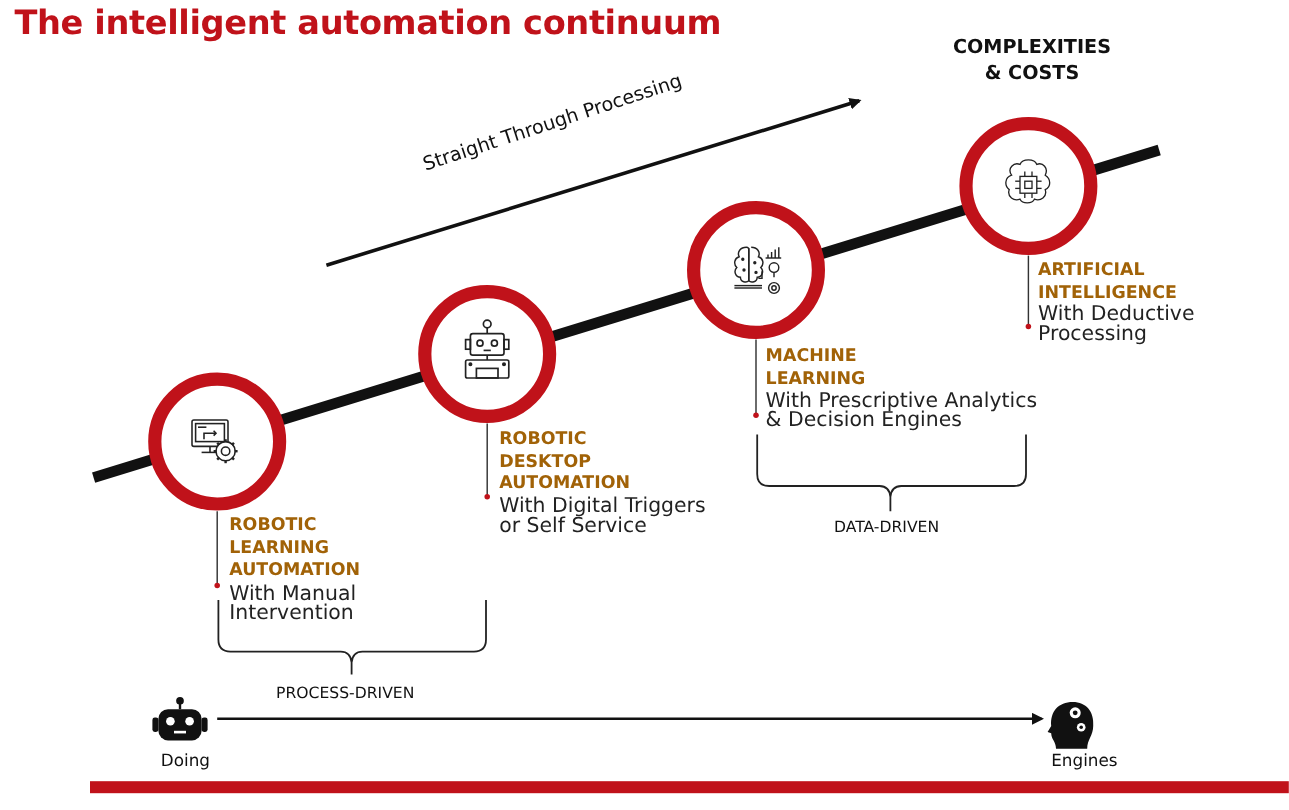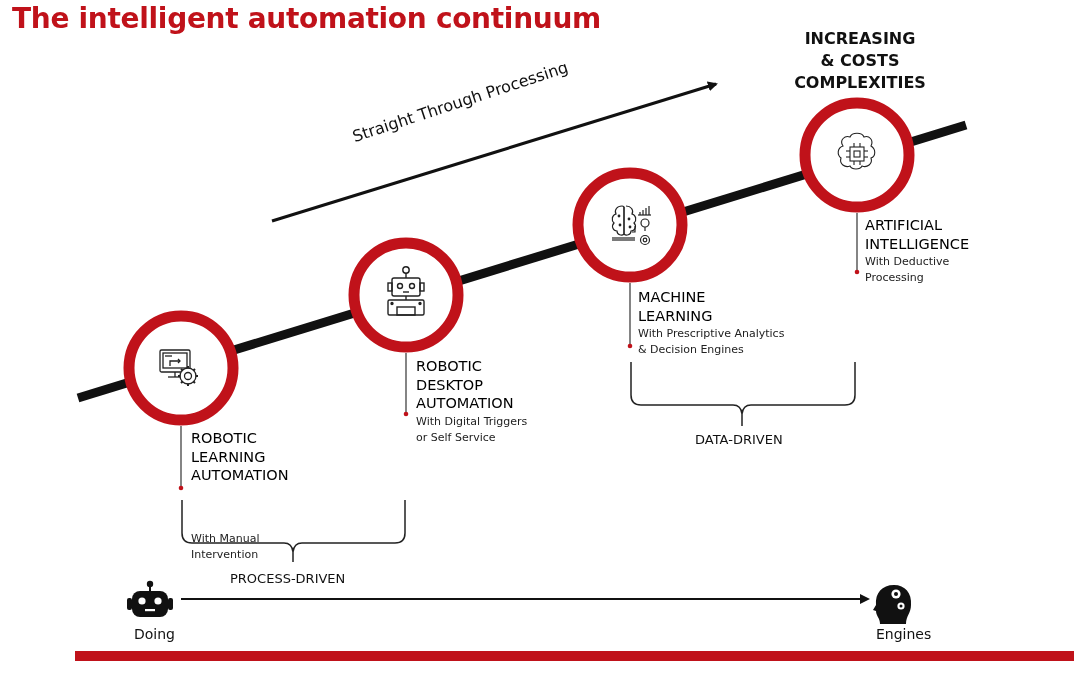--- a/index.html
+++ b/index.html
@@ -1,35 +1,34 @@
 <!DOCTYPE html>
 <html><head>
 <meta charset="utf-8">
 <style>
   html, body { margin:0; padding:0; background:#ffffff; }
   body { width:1074px; height:675px; position:relative; overflow:hidden; font-family:"DejaVu Sans", sans-serif; color:#111; }
   .title { position:absolute; left:12px; top:2px; font-size:28px; font-weight:bold; color:#c0121a; letter-spacing:-0.3px; white-space:nowrap; font-family:"DejaVu Sans", sans-serif; }
   .corner-label { position:absolute; left:780px; top:28px; width:160px; text-align:center; font-size:16px; font-weight:bold; line-height:22px; color:#111; }
   svg.canvas { position:absolute; left:0; top:0; }
-  .step-title { position:absolute; font-size:14.5px; font-weight:normal; line-height:18.5px; color:#000000; white-space:nowrap; }
-  .step-sub { position:absolute; font-size:11px; line-height:16px; color:#222; white-space:nowrap; }
+  .step-title { position:absolute; font-size:14.5px; font-weight:bold; line-height:18.5px; color:#a16207; white-space:nowrap; }
+  .step-sub { position:absolute; font-size:17px; line-height:16px; color:#222; white-space:nowrap; }
   .group-label { position:absolute; font-size:13px; font-weight:normal; color:#111; white-space:nowrap; }
   .small-label { position:absolute; font-size:14px; color:#111; white-space:nowrap; }
   .stp-label { position:absolute; left:350px; top:128px; font-size:16px; color:#111; transform-origin:0 0; transform:rotate(-18.2deg); white-space:nowrap; }
   .red-bar { position:absolute; left:75px; top:651px; width:999px; height:10px; background:#c0121a; }
 </style>
 </head>
 <body>
 
 <div class="title">The intelligent automation continuum</div>
 
 <div class="corner-label">
-  <div>INCREASING</div>
+  <div>COMPLEXITIES</div>
   <div>&amp; COSTS</div>
-  <div>COMPLEXITIES</div>
 </div>
 
 <svg class="canvas" width="1074" height="675" viewBox="0 0 1074 675">
   <defs>
     <marker id="arrowhead" markerWidth="10" markerHeight="10" refX="8" refY="5" orient="auto" markerUnits="userSpaceOnUse">
       <path d="M0,0 L10,5 L0,10 z" fill="#111"></path>
     </marker>
   </defs>
 
   <line x1="272" y1="221" x2="716" y2="84" stroke="#111" stroke-width="3" marker-end="url(#arrowhead)"></line>
@@ -161,21 +160,21 @@
   </g>
 </svg>
 
 <div class="stp-label">Straight Through Processing</div>
 
 <div class="step-title" style="left:191px; top:429px;">
   <div>ROBOTIC</div>
   <div>LEARNING</div>
   <div>AUTOMATION</div>
 </div>
-<div class="step-sub" style="left:191px; top:487px;margin-top:44px;">
+<div class="step-sub" style="left:191px; top:487px;">
   <div>With Manual</div>
   <div>Intervention</div>
 </div>
 
 <div class="step-title" style="left:416px; top:357px;">
   <div>ROBOTIC</div>
   <div>DESKTOP</div>
   <div>AUTOMATION</div>
 </div>
 <div class="step-sub" style="left:416px; top:414px;">

